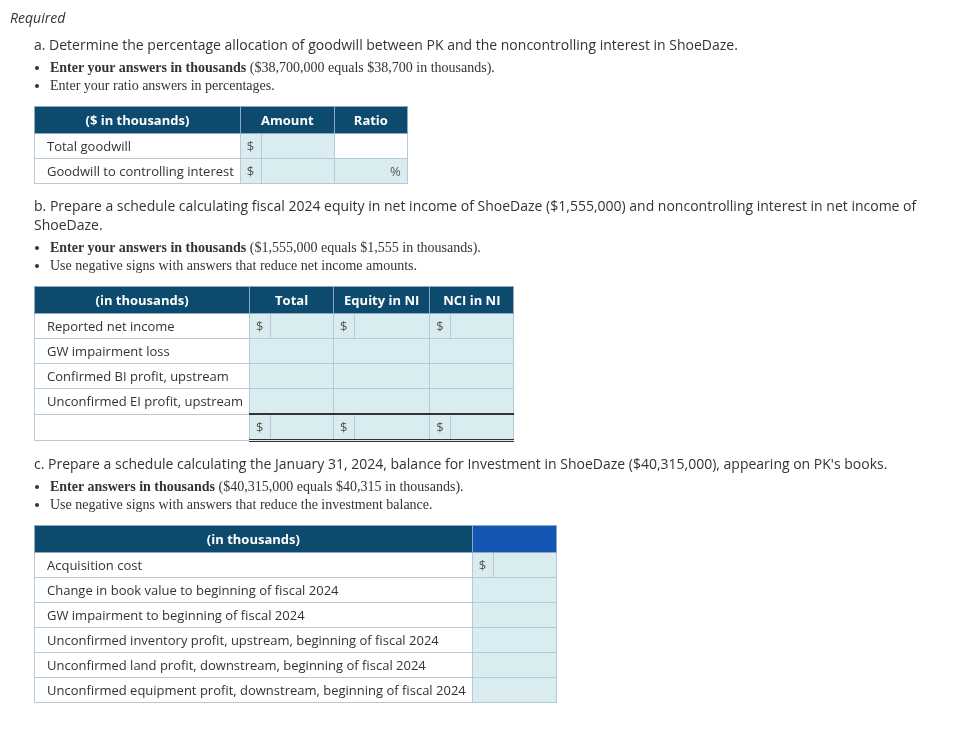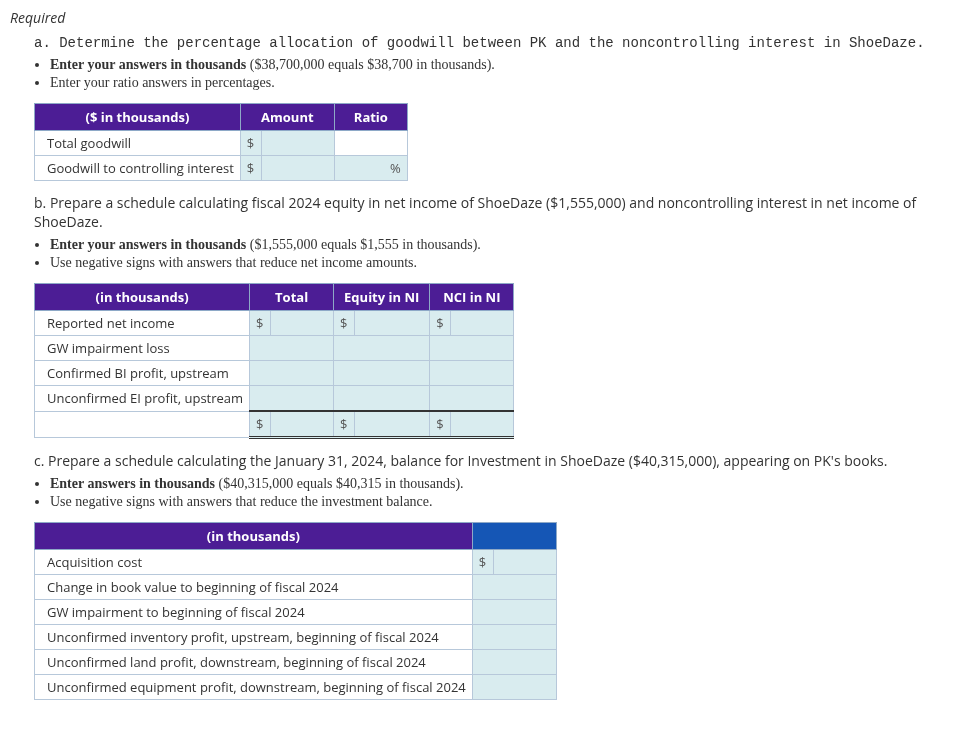--- a/index.html
+++ b/index.html
@@ -9,31 +9,31 @@
     margin: 0;
     padding: 8px 10px;
     background: #fff;
     width: 975px;
     box-sizing: border-box;
   }
   .required {
     font-style: italic;
     margin-bottom: 8px;
   }
-  .sect { margin: 6px 0 6px 24px; font-family: Liberation Mono, monospace; }
+  .sect { margin: 6px 0 6px 24px; }
   .q { margin: 6px 0; }
   ul.bul { margin: 4px 0 12px 24px; padding:0;}
   ul.bul li { margin: 2px 0; list-style: disc; margin-left: 16px; font-family: Liberation Serif, serif;}
   .bold { font-weight: 700; }
   table {
     border-collapse: collapse;
     margin: 4px 0 12px 24px;
   }
   th {
-    background: #4c1d95;
+    background: #0c4a6e;
     color: #fff;
     font-weight: 700;
     font-size: 13px;
     padding: 4px 10px;
     border: 1px solid #8ea9c7;
     text-align: center;
   }
   td {
     border: 1px solid #b7c8da;
     padding: 3px 6px;

